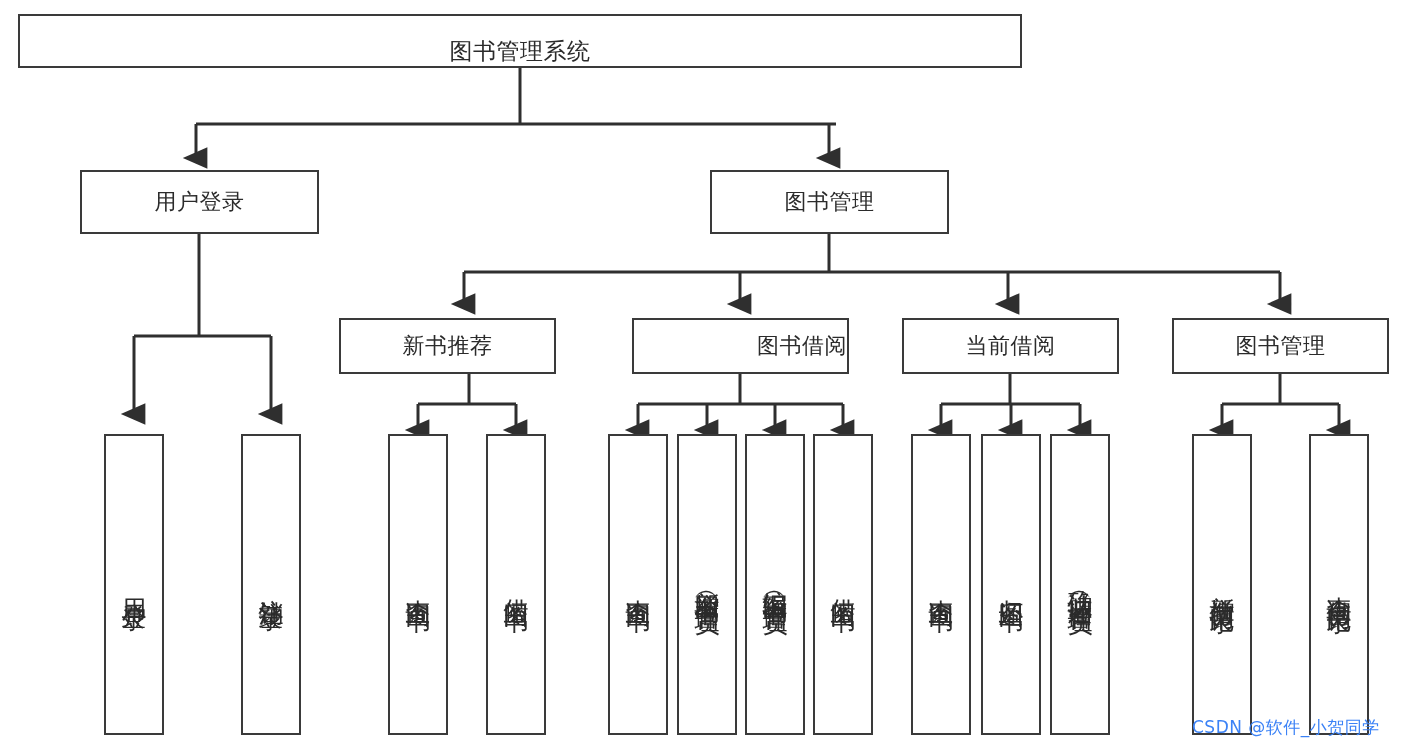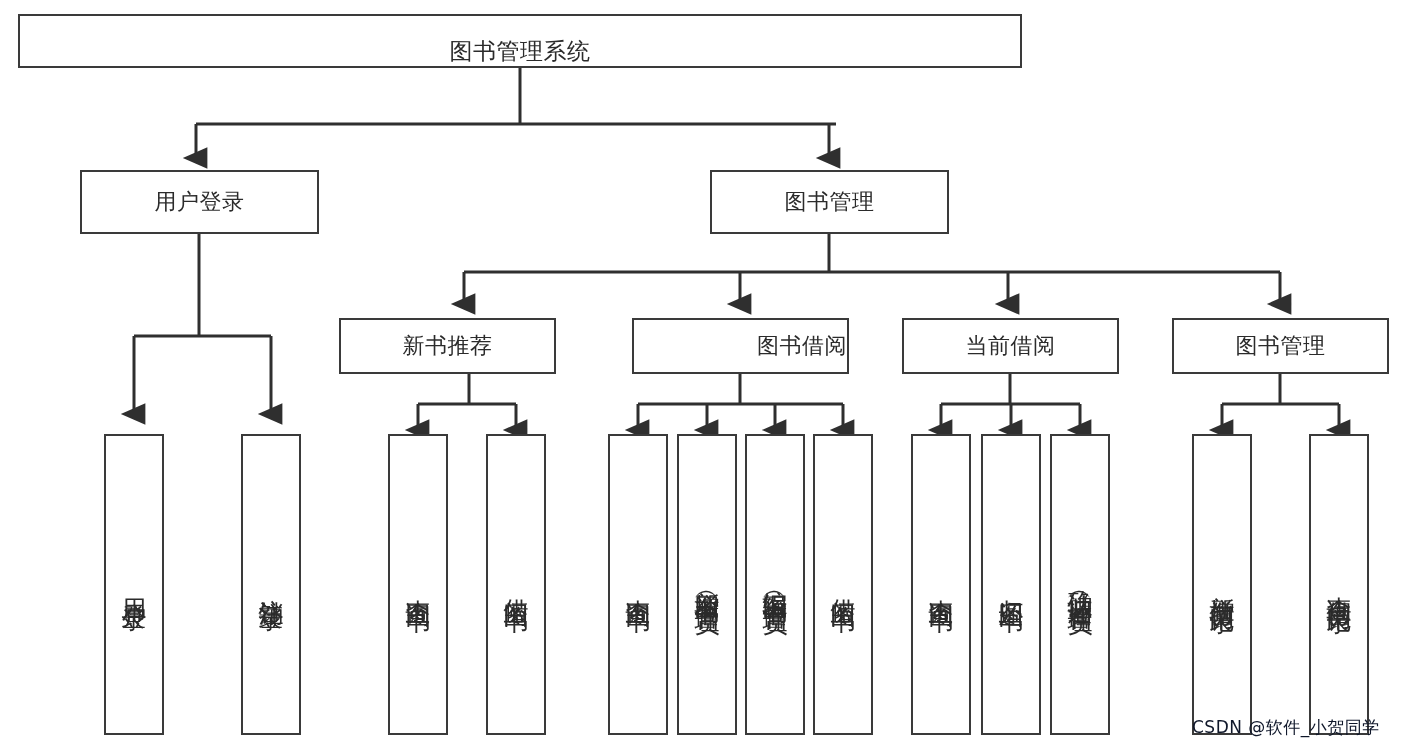--- a/index.html
+++ b/index.html
@@ -62,21 +62,21 @@
     writing-mode: vertical-rl;
     text-orientation: upright;
     font-size: 25px;
     line-height: 1.0;
     letter-spacing: 3px;
     white-space: nowrap;
   }
   .watermark {
     position: absolute;
     font-size: 17px;
-    color: #0f172a;
+    color: #3b82f6;
     white-space: nowrap;
     z-index: 5;
     letter-spacing: 0.5px;
   }
 </style>
 </head>
 <body>
 
 <div id="diagram-canvas">
 

